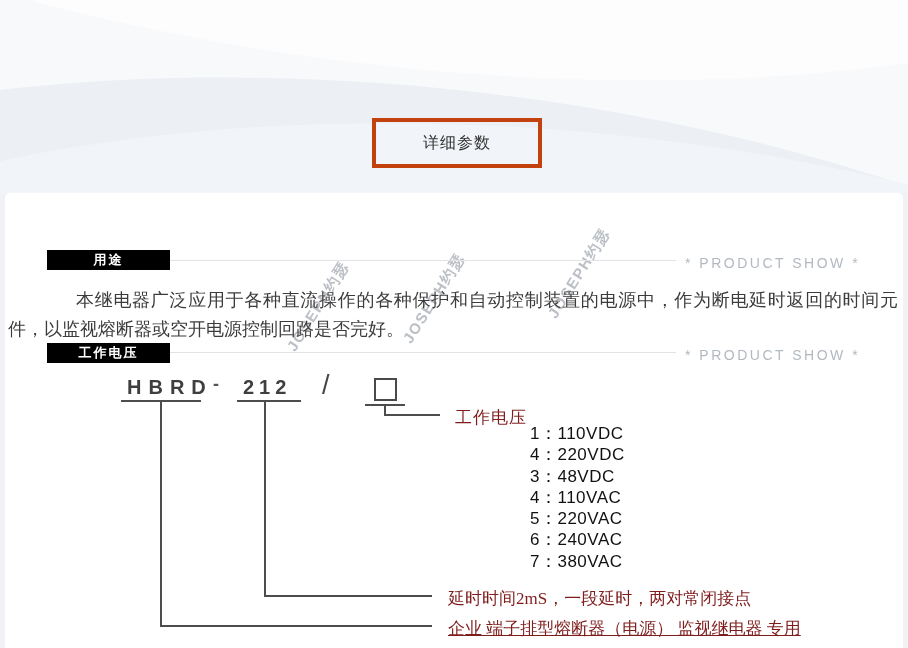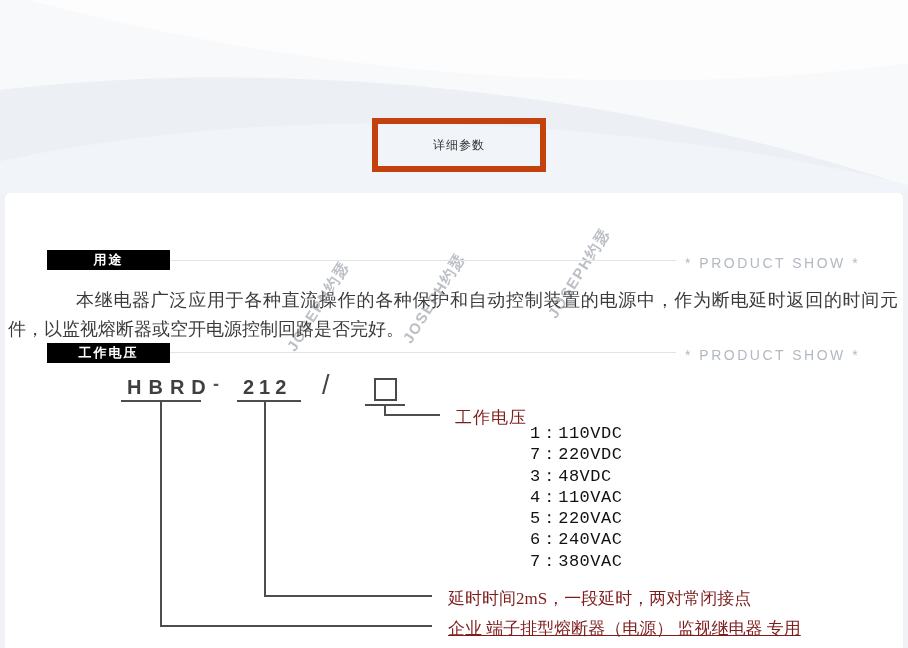--- a/index.html
+++ b/index.html
@@ -11,22 +11,22 @@
   }
   
   .top-band{position:absolute;left:0;top:0;width:908px;height:193px;overflow:hidden;background:#f7f9fb;}
   .wave{position:absolute;border-radius:50%;}
   .wave-a{width:1800px;height:700px;left:-480px;top:88px;background:#eceff4;transform:rotate(6deg);}
   .wave-b{width:1800px;height:700px;left:-380px;top:128px;background:#f1f4f8;transform:rotate(4deg);}
   .wave-c{width:2000px;height:800px;left:-600px;top:-735px;background:#fdfdfe;transform:rotate(7deg);}
   
   .detail-btn{
     position:absolute;left:372px;top:118px;width:162px;height:42px;
-    border:6px solid #c2410c;display:flex;align-items:center;justify-content:center;
-    font-size:12px;color:#333;letter-spacing:1px;background:transparent;cursor:pointer;
+    border:4px solid #c2410c;display:flex;align-items:center;justify-content:center;
+    font-size:16px;color:#333;letter-spacing:1px;background:transparent;cursor:pointer;
   }
   
   .panel{position:absolute;left:5px;top:193px;width:898px;height:455px;background:#ffffff;border-radius:5px 5px 0 0;}
   
   .sec-label{
     position:absolute;width:123px;height:20px;background:#000;color:#fff;
     font-size:13px;font-weight:bold;letter-spacing:2px;
     display:flex;align-items:center;justify-content:center;
   }
   .sec-rule{position:absolute;height:1px;background:#e1e3e6;}
@@ -44,21 +44,21 @@
   .code-txt{position:absolute;color:#3f3f3f;font-weight:bold;white-space:nowrap;}
   .code-series{left:127px;top:376px;font-size:20px;letter-spacing:7px;text-align:right;}
   .code-dash{left:213px;top:374px;font-size:18px;color:#555;}
   .code-number{left:243px;top:376px;font-size:20px;letter-spacing:5px;}
   .code-slash{left:322px;top:370px;font-size:27px;font-weight:normal;color:#444;}
   .code-box{position:absolute;left:374px;top:378px;width:19px;height:19px;border:2px solid #4a4a4a;background:transparent;}
   .dline{position:absolute;background:#4d4d4d;}
   .serif-txt{position:absolute;font-family:"Liberation Serif","DejaVu Serif",serif;color:#7f1d1d;white-space:nowrap;}
   .volt-label{left:455px;top:406px;font-size:17px;letter-spacing:1px;}
   .volt-list{position:absolute;left:530px;top:423px;}
-  .volt-item{font-family:Liberation Mono, monospace;color:#111;font-size:17px;height:21.3px;line-height:21.3px;letter-spacing:0.5px;}
+  .volt-item{font-family:Liberation Sans, sans-serif;color:#111;font-size:17px;height:21.3px;line-height:21.3px;letter-spacing:0.5px;}
   .delay-note{left:448px;top:587px;font-size:17px;}
   .series-note{left:448px;top:617px;font-size:17px;text-decoration:underline;}
   
   .wm{
     position:absolute;transform:rotate(-58deg);color:#bcc0c6;font-weight:bold;
     font-size:15px;letter-spacing:1.5px;white-space:nowrap;pointer-events:none;
   }
 </style>
 </head>
 <body>
@@ -104,21 +104,21 @@
 
   <div class="dline" style="left:264px;top:400px;width:2px;height:197px;"></div>
   <div class="dline" style="left:264px;top:595px;width:168px;height:2px;"></div>
 
   <div class="dline" style="left:160px;top:400px;width:2px;height:227px;"></div>
   <div class="dline" style="left:160px;top:625px;width:272px;height:2px;"></div>
 
   <div class="serif-txt volt-label">工作电压</div>
   <div class="volt-list">
     <div class="volt-item">1：110VDC</div>
-    <div class="volt-item">7：220VDC</div>
+    <div class="volt-item">4：220VDC</div>
     <div class="volt-item">3：48VDC</div>
     <div class="volt-item">4：110VAC</div>
     <div class="volt-item">5：220VAC</div>
     <div class="volt-item">6：240VAC</div>
     <div class="volt-item">7：380VAC</div>
   </div>
 
   <div class="serif-txt delay-note">延时时间2mS，一段延时，两对常闭接点</div>
   <div class="serif-txt series-note">企业 端子排型熔断器（电源） 监视继电器 专用</div>
 

